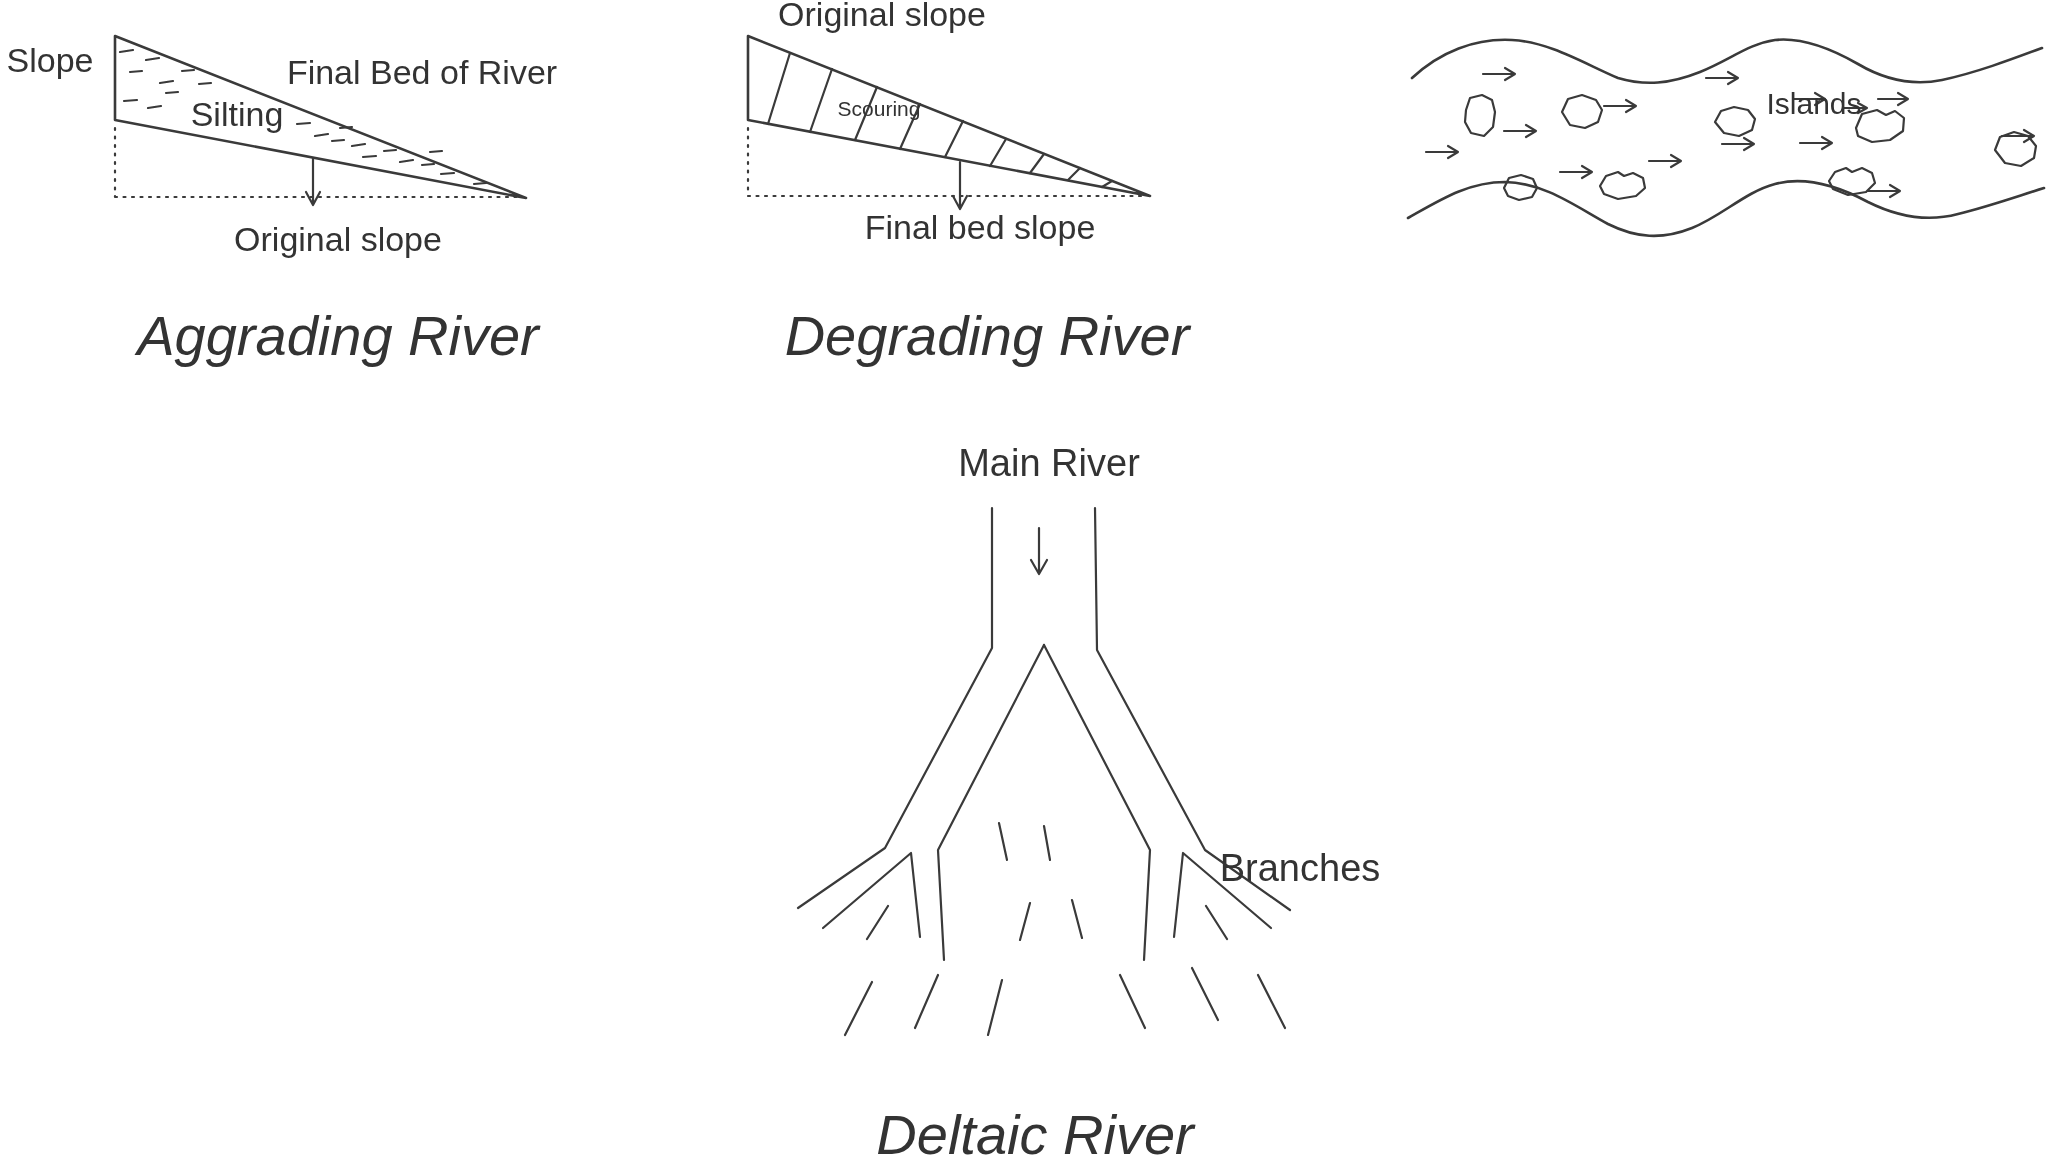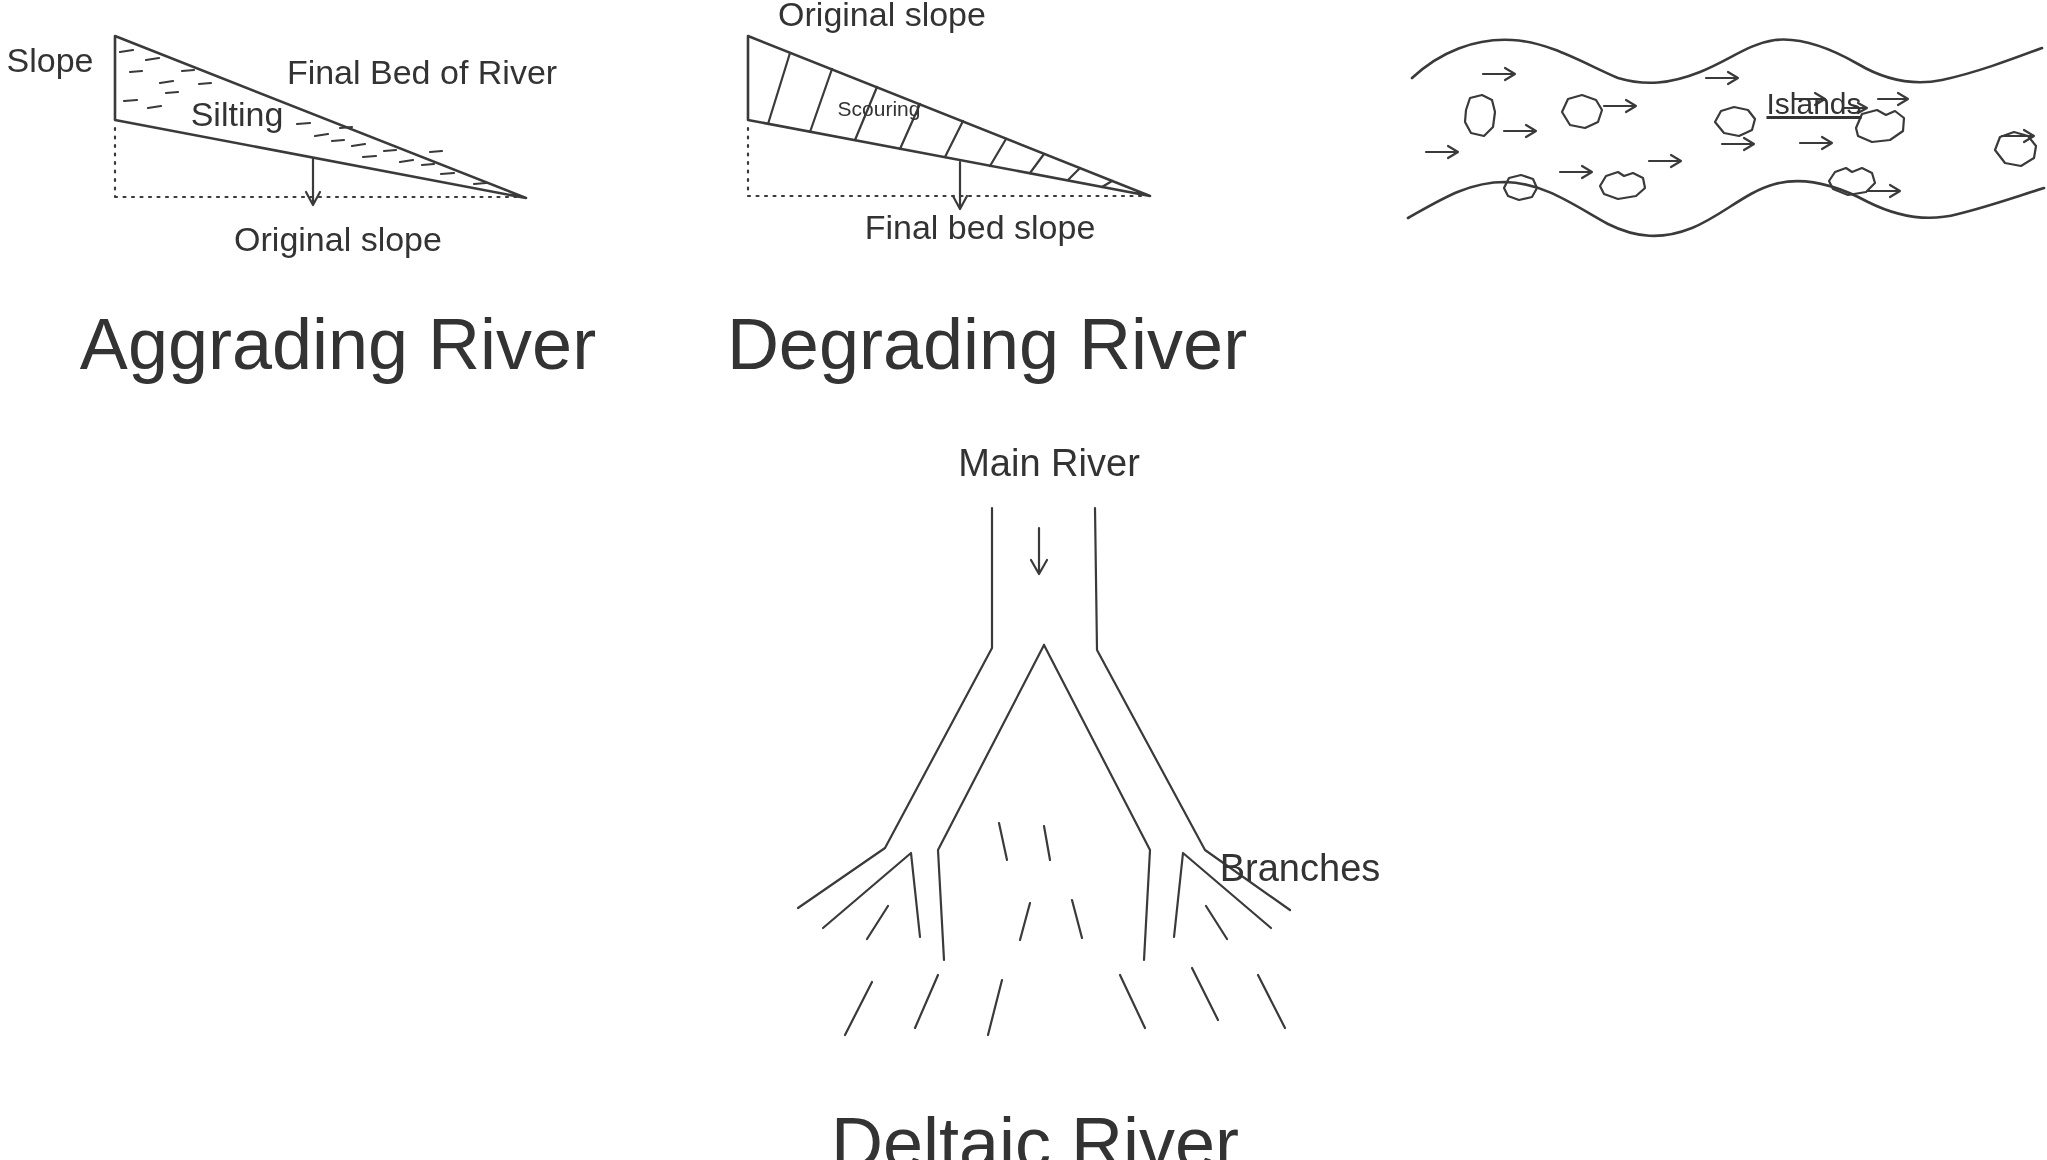--- a/index.html
+++ b/index.html
@@ -15,23 +15,23 @@
   .label {
     position: absolute;
     transform: translateX(-50%);
     white-space: nowrap;
     color: #333333;
     line-height: 1.1;
     user-select: none;
   }
   .t-med   { font-size: 34px; }
   .t-small { font-size: 21px; }
-  .t-isl   { font-size: 30px; text-decoration: underline; }
+  .t-isl   { font-size: 30px; }
   .t-big   { font-size: 38px; }
-  .title   { font-size: 72px; }
+  .title   { font-size: 56px; font-style: italic; }
   .stroke-grp { fill: none; stroke: #3a3a3a; stroke-width: 2.6; stroke-linecap: round; stroke-linejoin: round; }
   .thin   { stroke-width: 2.2; }
   .dotted { stroke-width: 2.2; stroke-dasharray: 2 6.5; stroke-linecap: round; }
 </style>
 </head>
 <body>
 
 <div class="canvas">
 
   <svg width="2047" height="1160" viewBox="0 0 2047 1160">

